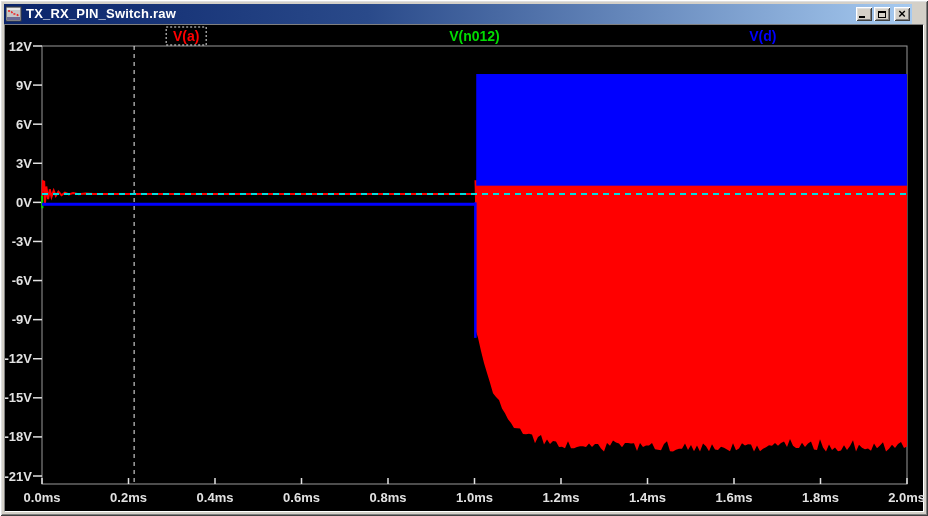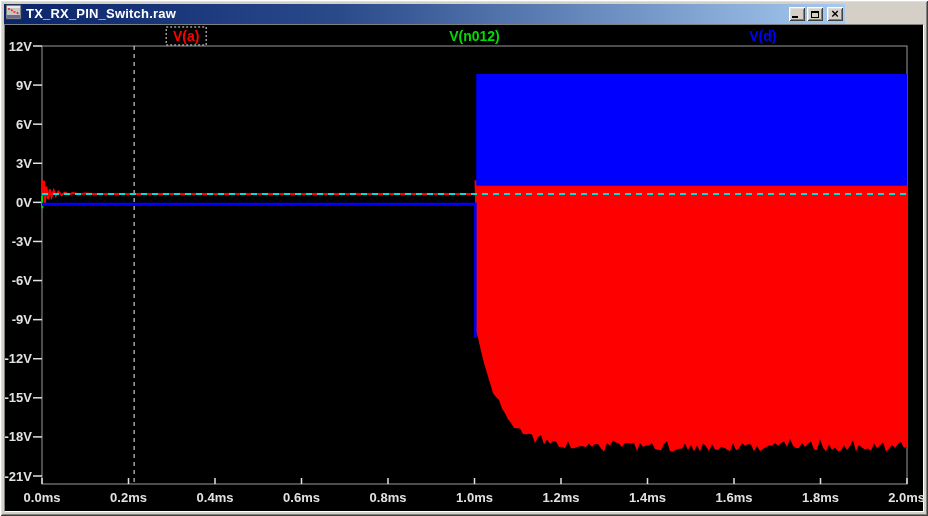--- a/index.html
+++ b/index.html
@@ -5,23 +5,23 @@
   html,body{margin:0;padding:0;background:#3a3a3a;}
   *{box-sizing:border-box;}
   .window{
     position:relative;width:928px;height:516px;
     background:#d4d0c8;
     font-family:"Liberation Sans",sans-serif;
     box-shadow:inset 1px 1px 0 #ffffff, inset -1px -1px 0 #404040, inset 2px 2px 0 #dfdfdf, inset -2px -2px 0 #808080;
     overflow:hidden;
   }
   .titlebar{
-    position:absolute;left:4px;top:4px;width:841px;height:20px;
+    position:absolute;left:4px;top:4px;width:908px;height:20px;
     background:linear-gradient(90deg,#0a246a 0%,#2a4a8a 40%,#a6caf0 100%);
-    display:flex;padding:0 2px 0 2px;
+    display:flex;align-items:center;padding:0 2px 0 2px;
   }
   .title-icon{width:16px;height:16px;flex:0 0 16px;margin-right:4px;}
   .title-text{
     color:#ffffff;font-weight:bold;font-size:13px;line-height:20px;
     flex:1;white-space:nowrap;overflow:hidden;letter-spacing:0.2px;
   }
   .win-buttons{display:flex;align-items:center;gap:2px;}
   .wbtn{
     width:16px;height:14px;background:#d4d0c8;position:relative;
     border:0;padding:0;cursor:default;

